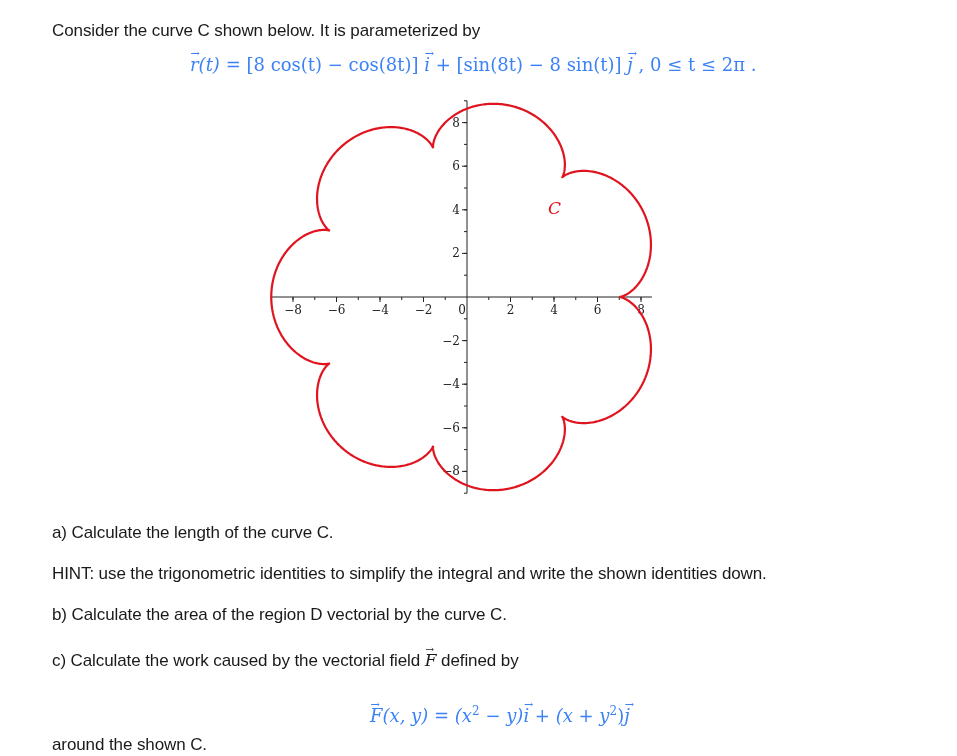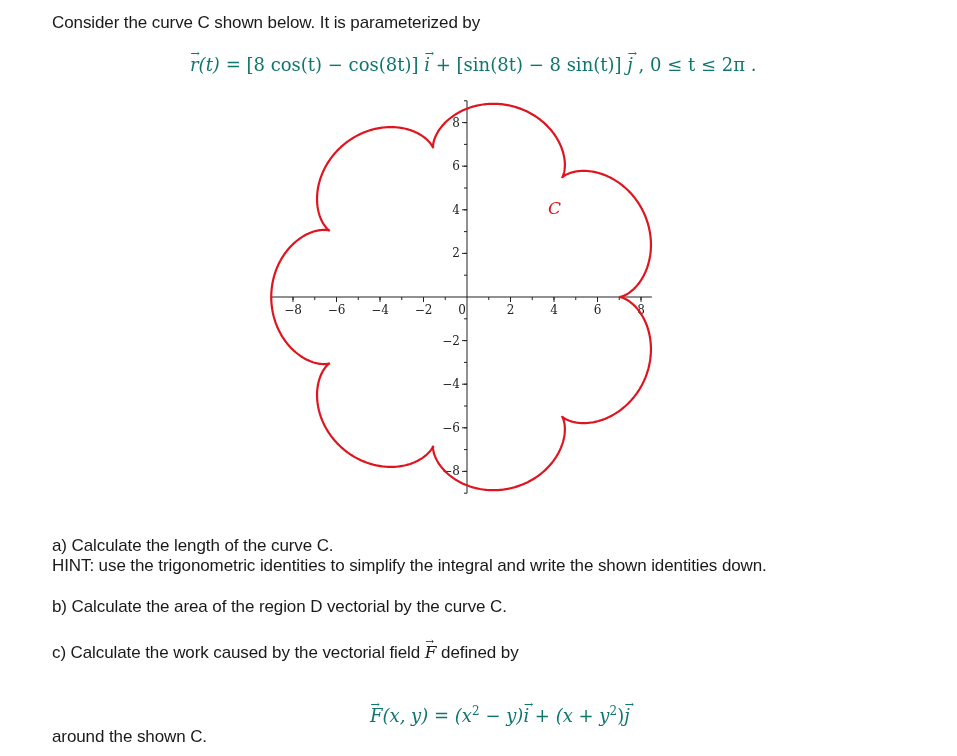--- a/index.html
+++ b/index.html
@@ -1,19 +1,19 @@
 <!DOCTYPE html>
 <html><head>
   <meta charset="utf-8">
   <style>
     html, body { margin: 0; padding: 0; background: #ffffff; }
     body { width: 957px; height: 756px; position: relative; overflow: hidden;
            font-family: "Liberation Sans", sans-serif; color: #1a1a1a; }
-    .txt { position: absolute; font-family: "Liberation Sans", sans-serif; font-size: 17px; white-space: nowrap; letter-spacing: -0.1px; }
-    .math { position: absolute; font-family: "DejaVu Serif", serif; font-size: 18px; white-space: nowrap; color: #0f766e; }
+    .txt { position: absolute; font-family: "Liberation Sans", sans-serif; font-size: 17px; white-space: nowrap; letter-spacing: -0.1px; margin-top: 8px; }
+    .math { position: absolute; font-family: "DejaVu Serif", serif; font-size: 18px; white-space: nowrap; color: #3b82f6; }
     .math i { font-style: italic; }
     .vec { position: relative; display: inline-block; }
     .vec::before { content: "\2192"; position: absolute; top: -0.62em; left: 0.05em; font-size: 0.62em; font-style: normal; }
     #plot { position: absolute; left: 0; top: 0; }
     .tick-label { font-family: "DejaVu Serif", serif; font-size: 12px; fill: #222; }
     .curve-label { font-family: "DejaVu Serif", serif; font-size: 17px; font-style: italic; fill: #e0141e; }
   </style>
 </head>
 <body>
 
@@ -100,21 +100,21 @@
       <text x="460" y="388.2" text-anchor="end" class="tick-label">−4</text>
       <line x1="467" y1="427.8" x2="462" y2="427.8" stroke="#222222" stroke-width="1"></line>
       <text x="460" y="431.8" text-anchor="end" class="tick-label">−6</text>
       <line x1="467" y1="471.4" x2="462" y2="471.4" stroke="#222222" stroke-width="1"></line>
       <text x="460" y="475.4" text-anchor="end" class="tick-label">−8</text>
     </g>
   <path id="curve" fill="none" stroke-width="2.2" d="M619.25 297.00L619.26 297.00L619.30 297.00L619.36 297.00L619.45 297.01L619.56 297.02L619.69 297.04L619.85 297.06L620.03 297.08L620.23 297.12L620.46 297.16L620.71 297.22L620.99 297.28L621.28 297.36L621.60 297.45L621.93 297.55L622.29 297.67L622.67 297.80L623.07 297.95L623.49 298.11L623.92 298.29L624.37 298.49L624.84 298.71L625.33 298.95L625.83 299.20L626.35 299.48L626.87 299.78L627.42 300.11L627.97 300.45L628.54 300.82L629.12 301.21L629.71 301.63L630.30 302.07L630.91 302.54L631.52 303.03L632.14 303.55L632.76 304.09L633.39 304.66L634.02 305.26L634.65 305.89L635.28 306.54L635.92 307.22L636.55 307.92L637.18 308.66L637.81 309.42L638.44 310.20L639.06 311.02L639.68 311.86L640.28 312.73L640.89 313.63L641.48 314.55L642.06 315.50L642.63 316.48L643.19 317.48L643.74 318.51L644.27 319.57L644.79 320.65L645.30 321.75L645.79 322.88L646.26 324.03L646.71 325.20L647.15 326.40L647.56 327.62L647.96 328.86L648.33 330.12L648.68 331.40L649.01 332.70L649.31 334.02L649.59 335.36L649.85 336.71L650.08 338.08L650.28 339.46L650.46 340.86L650.61 342.28L650.74 343.70L650.83 345.14L650.90 346.59L650.94 348.05L650.94 349.52L650.92 351.00L650.87 352.48L650.79 353.97L650.68 355.47L650.53 356.97L650.36 358.47L650.15 359.97L649.92 361.48L649.65 362.99L649.35 364.49L649.02 366.00L648.66 367.50L648.27 368.99L647.84 370.49L647.39 371.97L646.90 373.45L646.39 374.92L645.84 376.39L645.27 377.84L644.66 379.28L644.03 380.71L643.36 382.13L642.67 383.53L641.95 384.92L641.21 386.29L640.43 387.65L639.63 388.99L638.80 390.31L637.95 391.61L637.08 392.90L636.18 394.16L635.25 395.40L634.31 396.62L633.34 397.82L632.35 398.99L631.34 400.14L630.32 401.26L629.27 402.36L628.21 403.43L627.13 404.48L626.03 405.50L624.92 406.50L623.79 407.46L622.65 408.40L621.50 409.31L620.34 410.19L619.17 411.04L617.99 411.86L616.80 412.65L615.60 413.42L614.40 414.15L613.19 414.85L611.98 415.53L610.76 416.17L609.55 416.78L608.33 417.37L607.11 417.92L605.89 418.44L604.67 418.94L603.46 419.40L602.25 419.84L601.05 420.24L599.85 420.62L598.66 420.97L597.47 421.29L596.30 421.58L595.13 421.85L593.98 422.09L592.83 422.30L591.70 422.48L590.58 422.64L589.48 422.78L588.39 422.89L587.31 422.98L586.26 423.05L585.21 423.09L584.19 423.11L583.19 423.11L582.20 423.09L581.23 423.06L580.29 423.00L579.36 422.93L578.46 422.84L577.58 422.73L576.72 422.61L575.88 422.47L575.07 422.32L574.28 422.16L573.51 421.99L572.77 421.81L572.06 421.61L571.37 421.41L570.70 421.21L570.06 420.99L569.44 420.77L568.85 420.55L568.29 420.32L567.75 420.09L567.23 419.86L566.74 419.62L566.28 419.39L565.84 419.16L565.43 418.94L565.04 418.71L564.68 418.49L564.34 418.28L564.03 418.07L563.74 417.87L563.47 417.67L563.23 417.49L563.01 417.32L562.81 417.15L562.63 417.00L562.48 416.87L562.34 416.74L562.23 416.63L562.13 416.53L562.06 416.45L562.00 416.39L561.96 416.35L561.93 416.32L561.93 416.31L561.93 416.32L561.96 416.35L561.99 416.40L562.04 416.47L562.10 416.56L562.17 416.67L562.25 416.81L562.35 416.97L562.45 417.15L562.55 417.36L562.67 417.59L562.79 417.84L562.91 418.12L563.04 418.43L563.17 418.75L563.30 419.11L563.44 419.49L563.57 419.89L563.70 420.32L563.83 420.77L563.96 421.25L564.08 421.75L564.20 422.28L564.31 422.84L564.41 423.42L564.51 424.02L564.60 424.64L564.67 425.30L564.74 425.97L564.79 426.67L564.83 427.39L564.86 428.13L564.87 428.90L564.87 429.68L564.85 430.49L564.82 431.32L564.76 432.16L564.69 433.03L564.60 433.92L564.48 434.82L564.35 435.74L564.19 436.68L564.02 437.63L563.82 438.60L563.59 439.58L563.34 440.57L563.07 441.58L562.77 442.60L562.44 443.63L562.09 444.67L561.71 445.72L561.31 446.78L560.88 447.84L560.41 448.91L559.93 449.99L559.41 451.07L558.86 452.15L558.29 453.24L557.68 454.32L557.05 455.41L556.39 456.50L555.69 457.58L554.97 458.67L554.22 459.74L553.44 460.82L552.63 461.89L551.79 462.95L550.93 464.00L550.03 465.04L549.11 466.08L548.15 467.10L547.17 468.12L546.16 469.11L545.13 470.10L544.06 471.07L542.98 472.03L541.86 472.97L540.72 473.89L539.55 474.79L538.37 475.68L537.15 476.54L535.91 477.39L534.66 478.21L533.37 479.01L532.07 479.79L530.75 480.54L529.41 481.27L528.05 481.98L526.67 482.66L525.27 483.31L523.86 483.93L522.43 484.53L520.99 485.10L519.53 485.65L518.06 486.16L516.58 486.64L515.09 487.10L513.59 487.52L512.08 487.92L510.56 488.28L509.03 488.61L507.50 488.92L505.96 489.19L504.42 489.43L502.88 489.63L501.33 489.81L499.79 489.95L498.24 490.07L496.69 490.15L495.15 490.20L493.61 490.22L492.07 490.21L490.54 490.16L489.02 490.09L487.50 489.99L485.99 489.85L484.49 489.69L483.00 489.49L481.52 489.27L480.05 489.02L478.60 488.74L477.15 488.43L475.73 488.10L474.32 487.73L472.92 487.35L471.54 486.93L470.18 486.50L468.84 486.03L467.52 485.55L466.22 485.04L464.94 484.51L463.68 483.96L462.44 483.39L461.23 482.80L460.03 482.19L458.87 481.56L457.72 480.91L456.60 480.25L455.51 479.58L454.44 478.88L453.40 478.18L452.39 477.46L451.40 476.74L450.44 476.00L449.50 475.25L448.60 474.49L447.72 473.73L446.87 472.96L446.04 472.18L445.25 471.40L444.48 470.62L443.74 469.83L443.03 469.04L442.35 468.25L441.70 467.46L441.07 466.68L440.47 465.89L439.90 465.11L439.35 464.34L438.83 463.56L438.34 462.80L437.87 462.04L437.43 461.29L437.01 460.55L436.62 459.82L436.26 459.10L435.91 458.40L435.60 457.70L435.30 457.02L435.02 456.35L434.77 455.70L434.54 455.07L434.32 454.45L434.13 453.84L433.96 453.26L433.80 452.69L433.66 452.15L433.54 451.62L433.43 451.11L433.34 450.62L433.26 450.16L433.19 449.72L433.14 449.29L433.09 448.90L433.06 448.52L433.04 448.17L433.02 447.84L433.01 447.53L433.01 447.25L433.01 446.99L433.02 446.76L433.03 446.55L433.04 446.37L433.06 446.21L433.07 446.08L433.09 445.97L433.10 445.88L433.11 445.82L433.12 445.79L433.12 445.77L433.12 445.79L433.11 445.82L433.09 445.88L433.07 445.96L433.03 446.07L432.99 446.20L432.93 446.35L432.87 446.52L432.79 446.71L432.69 446.92L432.58 447.15L432.46 447.41L432.32 447.68L432.16 447.97L431.99 448.27L431.80 448.60L431.58 448.94L431.35 449.30L431.10 449.67L430.83 450.05L430.53 450.45L430.22 450.86L429.88 451.28L429.51 451.71L429.13 452.15L428.72 452.61L428.28 453.06L427.82 453.53L427.34 454.00L426.83 454.48L426.29 454.96L425.73 455.45L425.14 455.93L424.52 456.42L423.88 456.91L423.22 457.40L422.52 457.88L421.80 458.37L421.05 458.85L420.28 459.32L419.47 459.79L418.65 460.25L417.79 460.71L416.91 461.15L416.01 461.59L415.08 462.01L414.12 462.43L413.14 462.83L412.13 463.21L411.10 463.59L410.05 463.95L408.97 464.29L407.87 464.61L406.75 464.92L405.60 465.21L404.44 465.47L403.25 465.72L402.05 465.95L400.82 466.15L399.58 466.33L398.32 466.49L397.04 466.63L395.74 466.73L394.44 466.82L393.11 466.88L391.77 466.91L390.42 466.91L389.06 466.89L387.69 466.84L386.30 466.76L384.91 466.65L383.51 466.51L382.10 466.35L380.69 466.15L379.27 465.92L377.84 465.66L376.41 465.38L374.98 465.06L373.55 464.71L372.12 464.33L370.69 463.92L369.26 463.47L367.83 463.00L366.41 462.50L364.99 461.96L363.58 461.39L362.17 460.80L360.77 460.17L359.38 459.51L358.00 458.83L356.64 458.11L355.28 457.36L353.93 456.59L352.60 455.79L351.29 454.95L349.98 454.10L348.70 453.21L347.43 452.30L346.18 451.36L344.95 450.40L343.74 449.41L342.55 448.39L341.38 447.36L340.23 446.30L339.11 445.22L338.01 444.12L336.93 443.00L335.88 441.86L334.85 440.70L333.85 439.52L332.87 438.32L331.92 437.11L331.00 435.88L330.11 434.64L329.24 433.39L328.41 432.12L327.60 430.84L326.82 429.55L326.07 428.26L325.35 426.95L324.67 425.63L324.01 424.31L323.38 422.99L322.78 421.65L322.21 420.32L321.68 418.98L321.17 417.64L320.69 416.30L320.25 414.97L319.83 413.63L319.45 412.29L319.09 410.96L318.77 409.64L318.47 408.32L318.20 407.00L317.97 405.70L317.76 404.40L317.57 403.11L317.42 401.83L317.29 400.56L317.19 399.31L317.12 398.07L317.07 396.84L317.05 395.62L317.05 394.43L317.08 393.24L317.12 392.08L317.19 390.93L317.29 389.80L317.40 388.69L317.53 387.60L317.69 386.53L317.86 385.48L318.05 384.46L318.25 383.45L318.48 382.47L318.71 381.51L318.97 380.58L319.23 379.66L319.51 378.78L319.80 377.91L320.10 377.08L320.41 376.26L320.73 375.48L321.05 374.72L321.38 373.98L321.72 373.27L322.06 372.59L322.41 371.93L322.76 371.30L323.11 370.69L323.46 370.11L323.81 369.56L324.16 369.03L324.51 368.53L324.85 368.06L325.19 367.61L325.53 367.18L325.86 366.78L326.18 366.40L326.49 366.05L326.80 365.72L327.09 365.42L327.37 365.13L327.65 364.87L327.91 364.64L328.15 364.42L328.39 364.22L328.60 364.04L328.81 363.89L328.99 363.75L329.16 363.63L329.31 363.52L329.45 363.43L329.56 363.36L329.66 363.31L329.73 363.26L329.78 363.23L329.82 363.22L329.83 363.21L329.82 363.22L329.78 363.23L329.73 363.25L329.65 363.29L329.54 363.32L329.42 363.37L329.26 363.42L329.09 363.47L328.89 363.53L328.66 363.59L328.42 363.65L328.14 363.71L327.84 363.77L327.52 363.83L327.17 363.88L326.80 363.93L326.40 363.98L325.98 364.02L325.53 364.05L325.06 364.08L324.57 364.10L324.05 364.10L323.51 364.10L322.95 364.09L322.36 364.06L321.75 364.02L321.12 363.96L320.47 363.89L319.80 363.81L319.11 363.71L318.40 363.59L317.67 363.45L316.93 363.29L316.16 363.11L315.38 362.91L314.59 362.69L313.77 362.45L312.95 362.19L312.11 361.90L311.25 361.59L310.39 361.25L309.51 360.89L308.62 360.51L307.73 360.10L306.82 359.66L305.91 359.19L304.99 358.70L304.07 358.18L303.14 357.64L302.20 357.06L301.27 356.46L300.33 355.83L299.39 355.17L298.45 354.48L297.51 353.76L296.58 353.01L295.64 352.24L294.72 351.44L293.79 350.60L292.88 349.74L291.97 348.85L291.07 347.94L290.17 346.99L289.29 346.02L288.42 345.02L287.56 343.99L286.72 342.93L285.89 341.85L285.07 340.74L284.27 339.61L283.48 338.45L282.72 337.26L281.97 336.06L281.24 334.83L280.53 333.57L279.85 332.29L279.18 331.00L278.54 329.68L277.92 328.34L277.32 326.98L276.75 325.60L276.20 324.20L275.68 322.79L275.19 321.36L274.72 319.91L274.28 318.45L273.87 316.98L273.49 315.49L273.14 313.99L272.81 312.48L272.52 310.96L272.25 309.44L272.02 307.90L271.82 306.36L271.64 304.81L271.50 303.25L271.39 301.69L271.31 300.13L271.27 298.57L271.25 297.00L271.27 295.43L271.31 293.87L271.39 292.31L271.50 290.75L271.64 289.19L271.82 287.64L272.02 286.10L272.25 284.56L272.52 283.04L272.81 281.52L273.14 280.01L273.49 278.51L273.87 277.02L274.28 275.55L274.72 274.09L275.19 272.64L275.68 271.21L276.20 269.80L276.75 268.40L277.32 267.02L277.92 265.66L278.54 264.32L279.18 263.00L279.85 261.71L280.53 260.43L281.24 259.18L281.97 257.94L282.72 256.74L283.48 255.55L284.27 254.39L285.07 253.26L285.89 252.15L286.72 251.07L287.56 250.01L288.42 248.98L289.29 247.98L290.17 247.01L291.07 246.06L291.97 245.15L292.88 244.26L293.79 243.40L294.72 242.56L295.64 241.76L296.58 240.99L297.51 240.24L298.45 239.52L299.39 238.83L300.33 238.17L301.27 237.54L302.20 236.94L303.14 236.36L304.07 235.82L304.99 235.30L305.91 234.81L306.82 234.34L307.73 233.90L308.62 233.49L309.51 233.11L310.39 232.75L311.25 232.41L312.11 232.10L312.95 231.81L313.77 231.55L314.59 231.31L315.38 231.09L316.16 230.89L316.93 230.71L317.67 230.55L318.40 230.41L319.11 230.29L319.80 230.19L320.47 230.11L321.12 230.04L321.75 229.98L322.36 229.94L322.95 229.91L323.51 229.90L324.05 229.90L324.57 229.90L325.06 229.92L325.53 229.95L325.98 229.98L326.40 230.02L326.80 230.07L327.17 230.12L327.52 230.17L327.84 230.23L328.14 230.29L328.42 230.35L328.66 230.41L328.89 230.47L329.09 230.53L329.26 230.58L329.42 230.63L329.54 230.67L329.65 230.71L329.73 230.75L329.78 230.77L329.82 230.78L329.83 230.79L329.82 230.78L329.78 230.77L329.73 230.74L329.66 230.69L329.56 230.64L329.45 230.57L329.31 230.48L329.16 230.37L328.99 230.25L328.81 230.11L328.60 229.96L328.39 229.78L328.15 229.58L327.91 229.36L327.65 229.13L327.37 228.87L327.09 228.58L326.80 228.28L326.49 227.95L326.18 227.60L325.86 227.22L325.53 226.82L325.19 226.39L324.85 225.94L324.51 225.47L324.16 224.97L323.81 224.44L323.46 223.89L323.11 223.31L322.76 222.70L322.41 222.07L322.06 221.41L321.72 220.73L321.38 220.02L321.05 219.28L320.73 218.52L320.41 217.74L320.10 216.92L319.80 216.09L319.51 215.22L319.23 214.34L318.97 213.42L318.71 212.49L318.48 211.53L318.25 210.55L318.05 209.54L317.86 208.52L317.69 207.47L317.53 206.40L317.40 205.31L317.29 204.20L317.19 203.07L317.12 201.92L317.08 200.76L317.05 199.57L317.05 198.38L317.07 197.16L317.12 195.93L317.19 194.69L317.29 193.44L317.42 192.17L317.57 190.89L317.76 189.60L317.97 188.30L318.20 187.00L318.47 185.68L318.77 184.36L319.09 183.04L319.45 181.71L319.83 180.37L320.25 179.03L320.69 177.70L321.17 176.36L321.68 175.02L322.21 173.68L322.78 172.35L323.38 171.01L324.01 169.69L324.67 168.37L325.35 167.05L326.07 165.75L326.82 164.45L327.60 163.16L328.41 161.88L329.24 160.61L330.11 159.36L331.00 158.12L331.92 156.89L332.87 155.68L333.85 154.48L334.85 153.30L335.88 152.14L336.93 151.00L338.01 149.88L339.11 148.78L340.23 147.70L341.38 146.64L342.55 145.61L343.74 144.59L344.95 143.60L346.18 142.64L347.43 141.70L348.70 140.79L349.98 139.90L351.29 139.05L352.60 138.21L353.93 137.41L355.28 136.64L356.64 135.89L358.00 135.17L359.38 134.49L360.77 133.83L362.17 133.20L363.58 132.61L364.99 132.04L366.41 131.50L367.83 131.00L369.26 130.53L370.69 130.08L372.12 129.67L373.55 129.29L374.98 128.94L376.41 128.62L377.84 128.34L379.27 128.08L380.69 127.85L382.10 127.65L383.51 127.49L384.91 127.35L386.30 127.24L387.69 127.16L389.06 127.11L390.42 127.09L391.77 127.09L393.11 127.12L394.44 127.18L395.74 127.27L397.04 127.37L398.32 127.51L399.58 127.67L400.82 127.85L402.05 128.05L403.25 128.28L404.44 128.53L405.60 128.79L406.75 129.08L407.87 129.39L408.97 129.71L410.05 130.05L411.10 130.41L412.13 130.79L413.14 131.17L414.12 131.57L415.08 131.99L416.01 132.41L416.91 132.85L417.79 133.29L418.65 133.75L419.47 134.21L420.28 134.68L421.05 135.15L421.80 135.63L422.52 136.12L423.22 136.60L423.88 137.09L424.52 137.58L425.14 138.07L425.73 138.55L426.29 139.04L426.83 139.52L427.34 140.00L427.82 140.47L428.28 140.94L428.72 141.39L429.13 141.85L429.51 142.29L429.88 142.72L430.22 143.14L430.53 143.55L430.83 143.95L431.10 144.33L431.35 144.70L431.58 145.06L431.80 145.40L431.99 145.73L432.16 146.03L432.32 146.32L432.46 146.59L432.58 146.85L432.69 147.08L432.79 147.29L432.87 147.48L432.93 147.65L432.99 147.80L433.03 147.93L433.07 148.04L433.09 148.12L433.11 148.18L433.12 148.21L433.12 148.23L433.12 148.21L433.11 148.18L433.10 148.12L433.09 148.03L433.07 147.92L433.06 147.79L433.04 147.63L433.03 147.45L433.02 147.24L433.01 147.01L433.01 146.75L433.01 146.47L433.02 146.16L433.04 145.83L433.06 145.48L433.09 145.10L433.14 144.71L433.19 144.28L433.26 143.84L433.34 143.38L433.43 142.89L433.54 142.38L433.66 141.85L433.80 141.31L433.96 140.74L434.13 140.16L434.32 139.55L434.54 138.93L434.77 138.30L435.02 137.65L435.30 136.98L435.60 136.30L435.91 135.60L436.26 134.90L436.62 134.18L437.01 133.45L437.43 132.71L437.87 131.96L438.34 131.20L438.83 130.44L439.35 129.66L439.90 128.89L440.47 128.11L441.07 127.32L441.70 126.54L442.35 125.75L443.03 124.96L443.74 124.17L444.48 123.38L445.25 122.60L446.04 121.82L446.87 121.04L447.72 120.27L448.60 119.51L449.50 118.75L450.44 118.00L451.40 117.26L452.39 116.54L453.40 115.82L454.44 115.12L455.51 114.42L456.60 113.75L457.72 113.09L458.87 112.44L460.03 111.81L461.22 111.20L462.44 110.61L463.68 110.04L464.94 109.49L466.22 108.96L467.52 108.45L468.84 107.97L470.18 107.50L471.54 107.07L472.92 106.65L474.32 106.27L475.73 105.90L477.15 105.57L478.59 105.26L480.05 104.98L481.52 104.73L483.00 104.51L484.49 104.31L485.99 104.15L487.50 104.01L489.02 103.91L490.54 103.84L492.07 103.79L493.61 103.78L495.15 103.80L496.69 103.85L498.24 103.93L499.79 104.05L501.33 104.19L502.88 104.37L504.42 104.57L505.96 104.81L507.50 105.08L509.03 105.39L510.56 105.72L512.08 106.08L513.59 106.48L515.09 106.90L516.58 107.36L518.06 107.84L519.53 108.35L520.99 108.90L522.43 109.47L523.86 110.07L525.27 110.69L526.67 111.34L528.05 112.02L529.41 112.73L530.75 113.46L532.07 114.21L533.37 114.99L534.66 115.79L535.91 116.61L537.15 117.46L538.37 118.32L539.55 119.21L540.72 120.11L541.86 121.03L542.98 121.97L544.06 122.93L545.13 123.90L546.16 124.89L547.17 125.88L548.15 126.90L549.11 127.92L550.03 128.96L550.93 130.00L551.79 131.05L552.63 132.11L553.44 133.18L554.22 134.26L554.97 135.33L555.69 136.42L556.39 137.50L557.05 138.59L557.68 139.68L558.29 140.76L558.86 141.85L559.41 142.93L559.93 144.01L560.41 145.09L560.88 146.16L561.31 147.22L561.71 148.28L562.09 149.33L562.44 150.37L562.77 151.40L563.07 152.42L563.34 153.43L563.59 154.42L563.82 155.40L564.02 156.37L564.19 157.32L564.35 158.26L564.48 159.18L564.60 160.08L564.69 160.97L564.76 161.84L564.82 162.68L564.85 163.51L564.87 164.32L564.87 165.10L564.86 165.87L564.83 166.61L564.79 167.33L564.74 168.03L564.67 168.70L564.60 169.35L564.51 169.98L564.41 170.58L564.31 171.16L564.20 171.72L564.08 172.25L563.96 172.75L563.83 173.23L563.70 173.68L563.57 174.11L563.44 174.51L563.30 174.89L563.17 175.25L563.04 175.57L562.91 175.88L562.79 176.16L562.67 176.41L562.55 176.64L562.45 176.85L562.35 177.03L562.25 177.19L562.17 177.33L562.10 177.44L562.04 177.53L561.99 177.60L561.96 177.65L561.93 177.68L561.93 177.69L561.93 177.68L561.96 177.65L562.00 177.61L562.06 177.55L562.13 177.47L562.23 177.37L562.34 177.26L562.48 177.13L562.63 177.00L562.81 176.85L563.01 176.68L563.23 176.51L563.47 176.33L563.74 176.13L564.03 175.93L564.34 175.72L564.68 175.51L565.04 175.29L565.43 175.06L565.84 174.84L566.28 174.61L566.74 174.38L567.23 174.14L567.75 173.91L568.29 173.68L568.85 173.45L569.44 173.23L570.06 173.01L570.70 172.79L571.37 172.59L572.06 172.39L572.77 172.19L573.51 172.01L574.28 171.84L575.07 171.68L575.88 171.53L576.72 171.39L577.58 171.27L578.46 171.16L579.36 171.07L580.29 171.00L581.23 170.94L582.20 170.91L583.19 170.89L584.19 170.89L585.21 170.91L586.26 170.95L587.31 171.02L588.39 171.11L589.48 171.22L590.58 171.36L591.70 171.52L592.83 171.70L593.98 171.91L595.13 172.15L596.30 172.42L597.47 172.71L598.66 173.03L599.85 173.38L601.05 173.76L602.25 174.16L603.46 174.60L604.67 175.06L605.89 175.56L607.11 176.08L608.33 176.63L609.55 177.22L610.76 177.83L611.98 178.47L613.19 179.15L614.40 179.85L615.60 180.58L616.80 181.35L617.99 182.14L619.17 182.96L620.34 183.81L621.50 184.69L622.65 185.60L623.79 186.54L624.92 187.50L626.03 188.50L627.13 189.52L628.21 190.57L629.27 191.64L630.32 192.74L631.34 193.86L632.35 195.01L633.34 196.18L634.31 197.38L635.25 198.60L636.18 199.84L637.08 201.10L637.95 202.39L638.80 203.69L639.63 205.01L640.43 206.35L641.21 207.71L641.95 209.08L642.67 210.47L643.36 211.87L644.03 213.29L644.66 214.72L645.27 216.16L645.84 217.61L646.39 219.08L646.90 220.55L647.39 222.03L647.84 223.51L648.27 225.01L648.66 226.50L649.02 228.00L649.35 229.51L649.65 231.01L649.92 232.52L650.15 234.03L650.36 235.53L650.53 237.03L650.68 238.53L650.79 240.03L650.87 241.52L650.92 243.00L650.94 244.48L650.94 245.95L650.90 247.41L650.83 248.86L650.74 250.30L650.61 251.72L650.46 253.14L650.28 254.54L650.08 255.92L649.85 257.29L649.59 258.64L649.31 259.98L649.01 261.30L648.68 262.60L648.33 263.88L647.96 265.14L647.56 266.38L647.15 267.60L646.71 268.80L646.26 269.97L645.79 271.12L645.30 272.25L644.79 273.35L644.27 274.43L643.74 275.49L643.19 276.52L642.63 277.52L642.06 278.50L641.48 279.45L640.89 280.37L640.28 281.27L639.68 282.14L639.06 282.98L638.44 283.80L637.81 284.58L637.18 285.34L636.55 286.08L635.92 286.78L635.28 287.46L634.65 288.11L634.02 288.74L633.39 289.34L632.76 289.91L632.14 290.45L631.52 290.97L630.91 291.46L630.30 291.93L629.71 292.37L629.12 292.79L628.54 293.18L627.97 293.55L627.42 293.89L626.88 294.22L626.35 294.52L625.83 294.80L625.33 295.05L624.84 295.29L624.37 295.51L623.92 295.71L623.49 295.89L623.07 296.05L622.67 296.20L622.29 296.33L621.93 296.45L621.60 296.55L621.28 296.64L620.99 296.72L620.71 296.78L620.46 296.84L620.23 296.88L620.03 296.92L619.85 296.94L619.69 296.96L619.56 296.98L619.45 296.99L619.36 297.00L619.30 297.00L619.26 297.00L619.25 297.00Z" stroke="#e0141e"></path>
   <text id="curveLabel" class="curve-label" x="548" y="213.62">C</text>
 </svg>
 
-<div class="txt" style="left:52px; top:536px;">a) Calculate the length of the curve C.</div>
+<div class="txt" style="left:52px; top:515px;">a) Calculate the length of the curve C.</div>
 <div class="txt" style="left:52px; top:556px;">HINT: use the trigonometric identities to simplify the integral and write the shown identities down.</div>
 <div class="txt" style="left:52px; top:597px;">b) Calculate the area of the region D vectorial by the curve C.</div>
 
 <div class="txt" style="left:52px; top:642px;text-align:right;">
   <span>c) Calculate the work caused by the vectorial field</span>
   <span class="vec" style="font-family:'DejaVu Serif',serif;"><i>F</i></span>
   <span>defined by</span>
 </div>
 
 <div class="math" style="left:340px; top:704px;margin-left:30px;">

